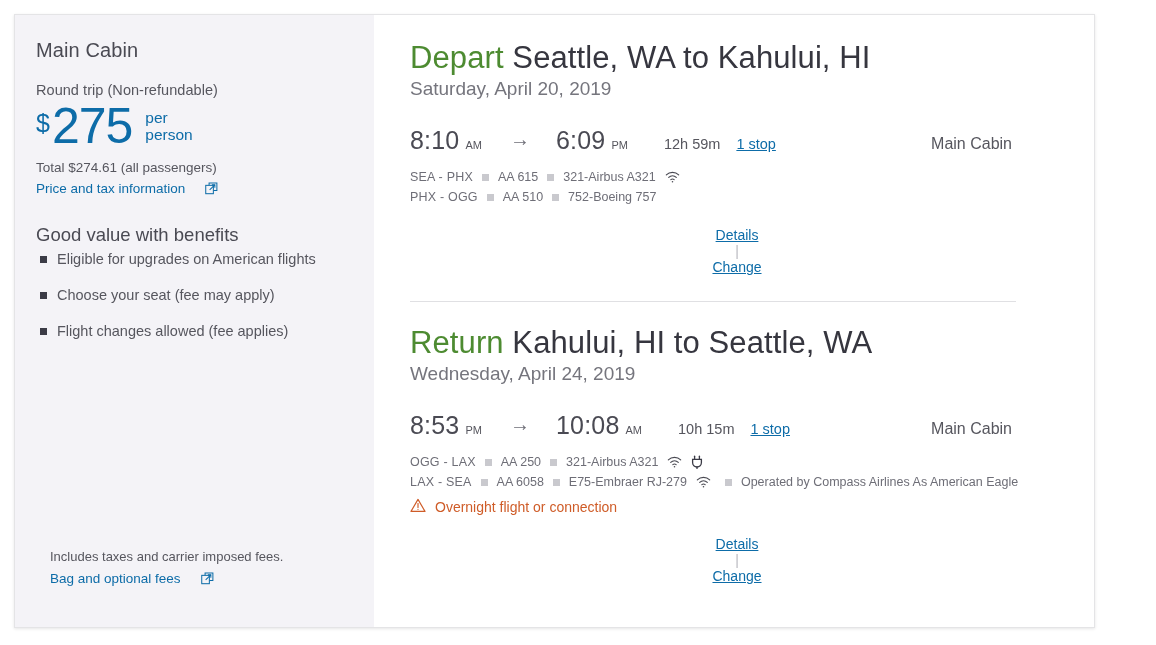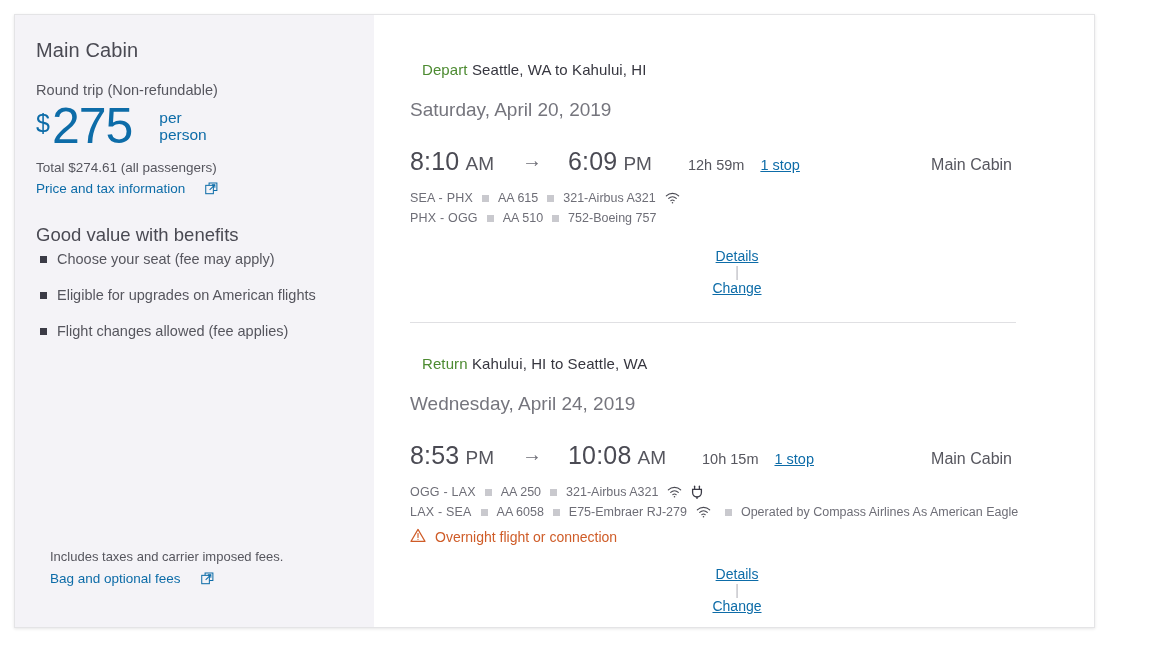--- a/index.html
+++ b/index.html
@@ -70,21 +70,21 @@
   .price-amount {
     font-size: 50px;
     line-height: 1;
     font-weight: 300;
     letter-spacing: -1px;
     margin-left: 2px;
   }
   .price-unit {
     font-size: 15.5px;
     line-height: 17px;
-    margin-left: 27px;
+    margin-left: 13px;
     margin-top: 8px;
     font-weight: 400;
   }
   .price-unit span { display: block; }
 
   .total-line {
     font-size: 13.5px;
     color: #56565e;
     margin-bottom: 4px;
   }
@@ -143,24 +143,24 @@
 
   
   .main {
     flex: 1;
     box-sizing: border-box;
     padding: 28px 30px 0 36px;
     position: relative;
   }
 
   .leg-title {
-    font-size: 15px;
+    font-size: 31px;
     font-weight: 400;
     color: #36363f;
-    margin: 12px;
+    margin: 0;
     letter-spacing: 0.1px;
     line-height: 30px;
   }
   .leg-kind { color: #4d8b31; }
 
   .leg-date {
     font-size: 19px;
     color: #75757d;
     font-weight: 400;
     margin: 3px 0 0 0;
@@ -172,21 +172,21 @@
     align-items: baseline;
     margin-top: 24px;
     color: #4a4a53;
   }
   .time-big {
     font-size: 25px;
     font-weight: 400;
     letter-spacing: 0.2px;
   }
   .time-mer {
-    font-size: 19px;
+    font-size: 11px;
     margin-left: 6px;
     color: #56565e;
   }
   .arrow {
     margin: 0 26px 0 28px;
     font-size: 20px;
     color: #6e6e77;
     line-height: 1;
     position: relative;
     top: -3px;
@@ -301,25 +301,25 @@
           <polyline points="7.4,3.1 10.6,3.1 10.6,6.3"></polyline>
         </svg>
       </span>
     </a>
 
     <div class="benefits-title">Good value with benefits</div>
 
     <ul class="benefits-list">
       <li>
         <span class="bullet-sq"></span>
-        <span>Choose your seat (fee may apply)</span>
+        <span>Eligible for upgrades on American flights</span>
       </li>
       <li>
         <span class="bullet-sq"></span>
-        <span>Eligible for upgrades on American flights</span>
+        <span>Choose your seat (fee may apply)</span>
       </li>
       <li>
         <span class="bullet-sq"></span>
         <span>Flight changes allowed (fee applies)</span>
       </li>
     </ul>
 
     <div class="sidebar-footer">
       <div class="fees-note">Includes taxes and carrier imposed fees.</div>
       <a class="link-blue">

